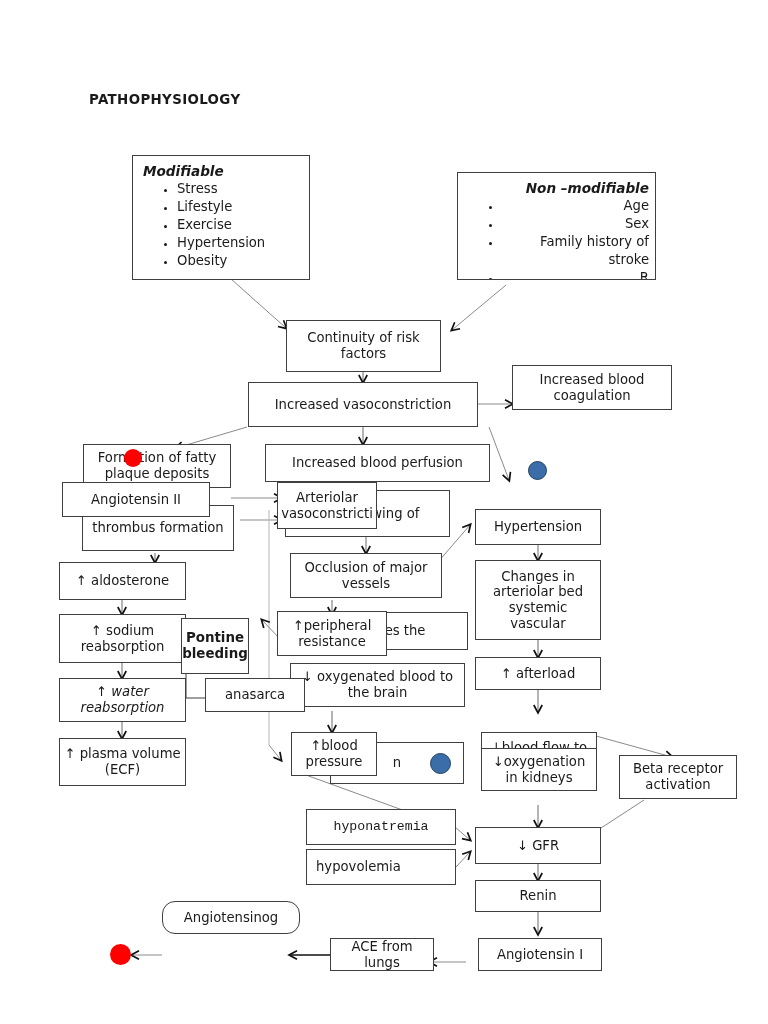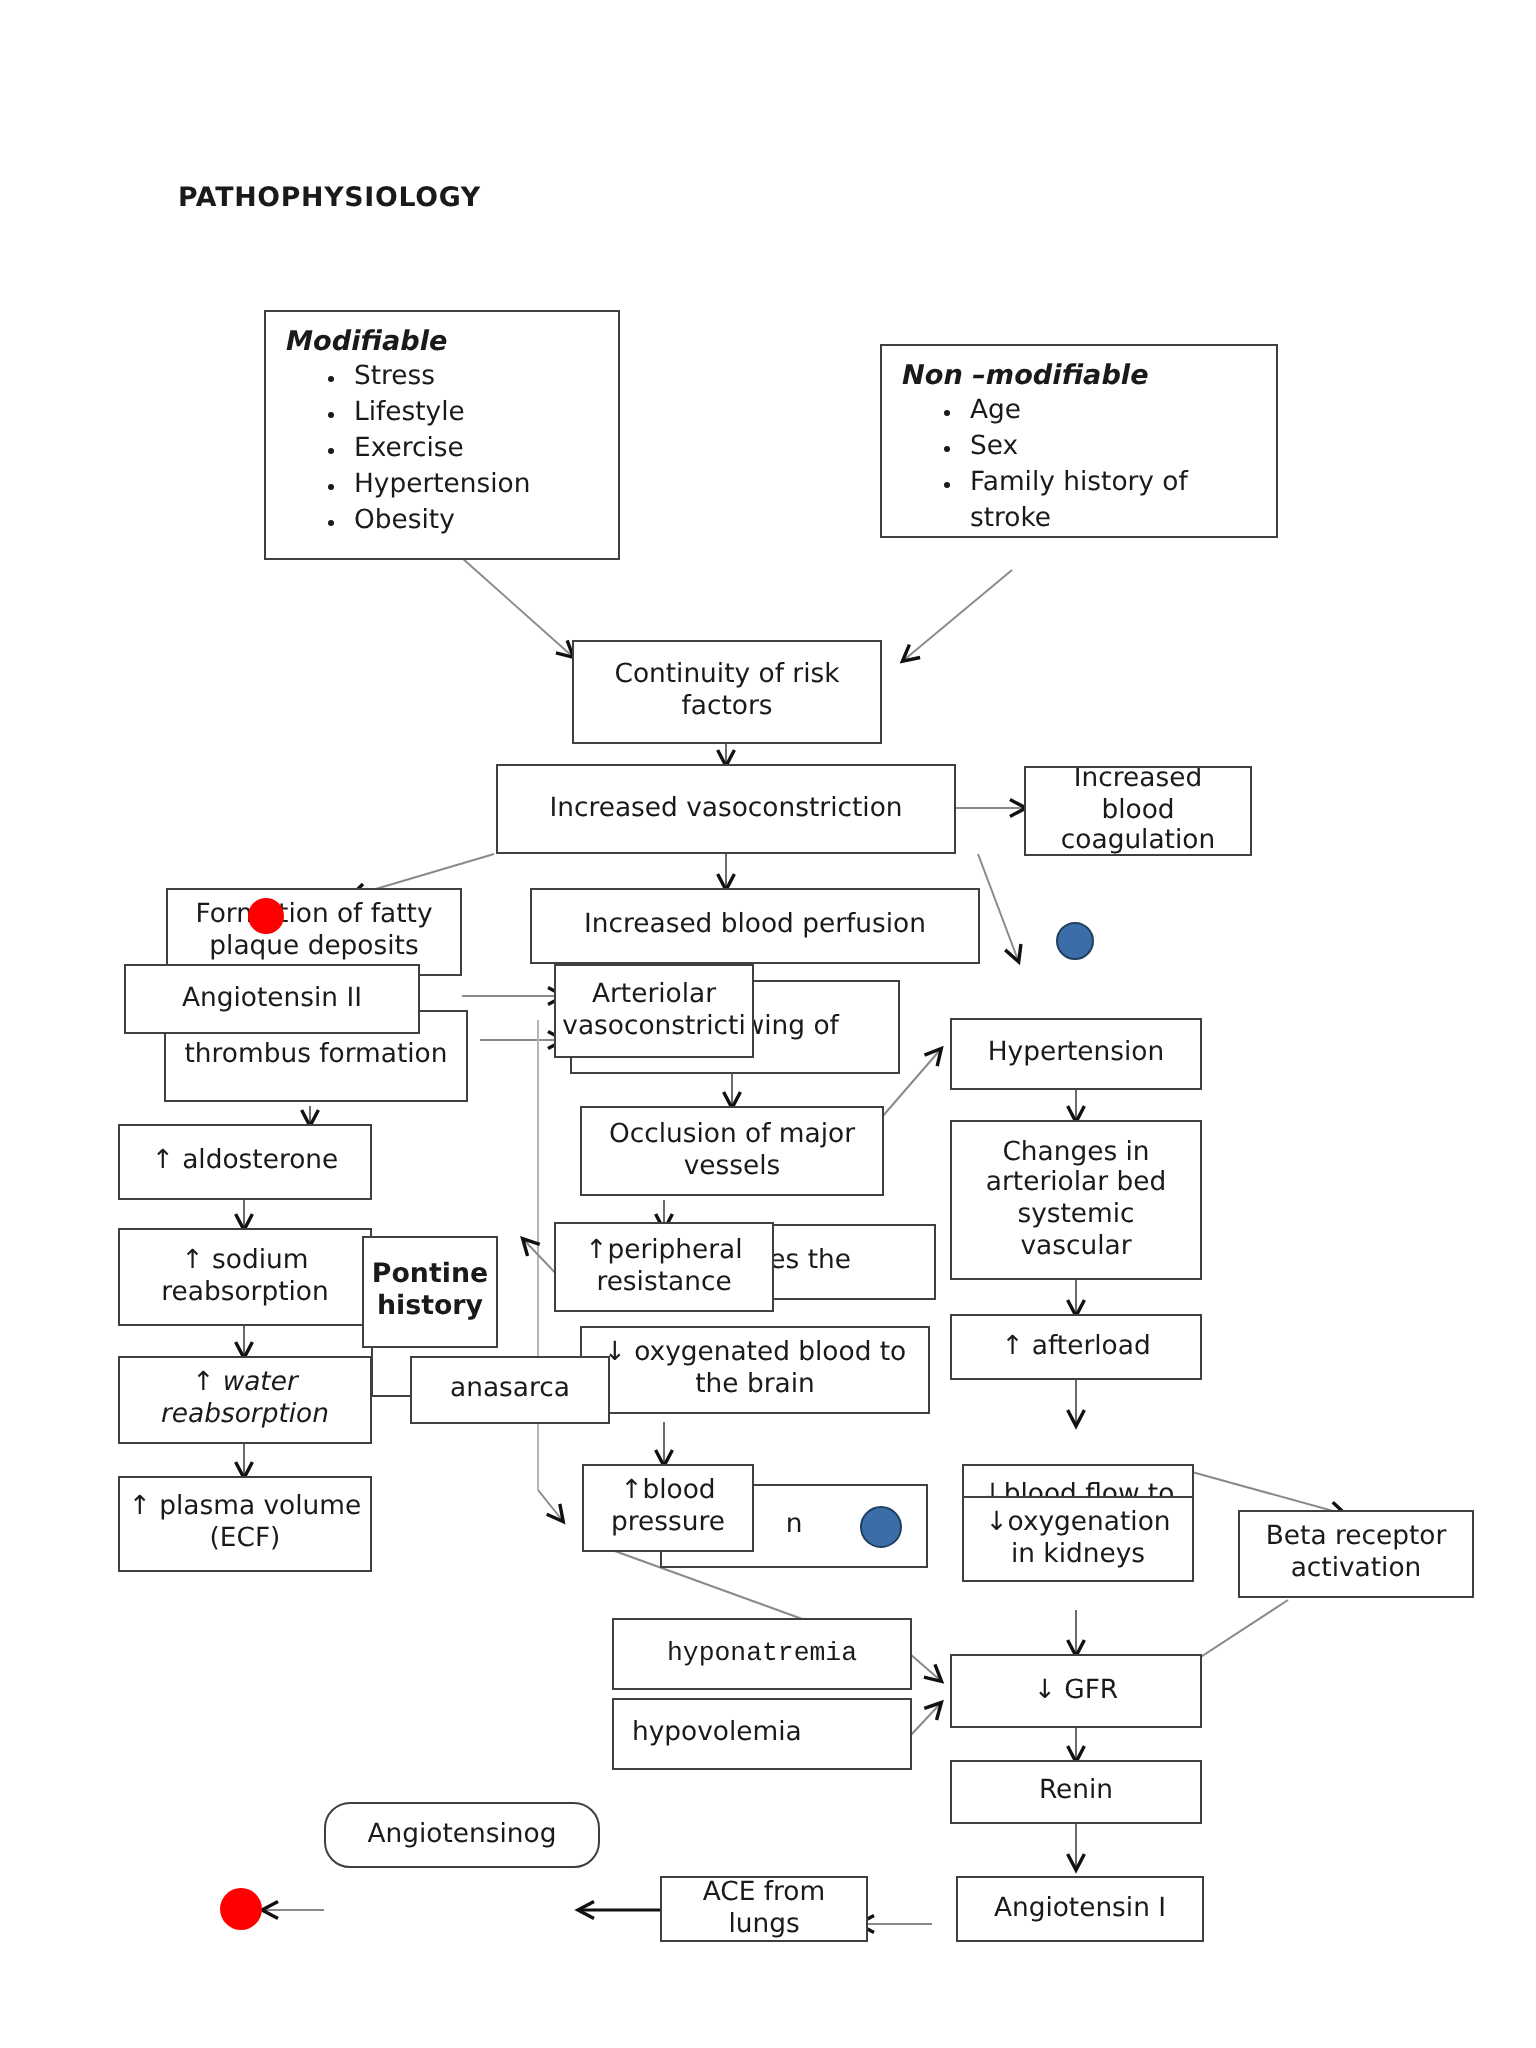--- a/index.html
+++ b/index.html
@@ -89,35 +89,35 @@
     <div class="hd">Modifiable</div>
     <ul>
       <li>Stress</li>
       <li>Lifestyle</li>
       <li>Exercise</li>
       <li>Hypertension</li>
       <li>Obesity</li>
     </ul>
   </div>
 
-  <div class="listbox" style="left:440px;top:172px;width:199px;height:97px;">
+  <div class="listbox" style="left:457px;top:172px;width:199px;height:108px;text-align:right;">
     <div class="hd">Non –modifiable</div>
     <ul>
       <li>Age</li>
       <li>Sex</li>
       <li>Family history of stroke</li>
       <li>R</li>
     </ul>
   </div>
 
   <div class="node" style="left:286px;top:320px;width:155px;height:52px;">Continuity of risk factors</div>
 
   <div class="node" style="left:248px;top:382px;width:230px;height:45px;">Increased vasoconstriction</div>
 
-  <div class="node" style="left:512px;top:383px;width:114px;height:45px;">Increased blood coagulation</div>
+  <div class="node" style="left:512px;top:365px;width:160px;height:45px;">Increased blood coagulation</div>
 
   <div class="node" style="left:83px;top:444px;width:148px;height:44px;">Formation of fatty plaque deposits</div>
 
   <div class="node" style="left:265px;top:444px;width:225px;height:38px;">Increased blood perfusion</div>
 
   <div class="node" style="left:82px;top:505px;width:152px;height:46px;">thrombus formation</div>
 
   <div class="node" style="left:62px;top:482px;width:148px;height:35px;">Angiotensin II</div>
 
   <div class="node" style="left:285px;top:490px;width:165px;height:47px;">nd narrowing of</div>
@@ -127,21 +127,21 @@
   <div class="node" style="left:475px;top:509px;width:126px;height:36px;">Hypertension</div>
 
   <div class="node" style="left:59px;top:562px;width:127px;height:38px;">↑ aldosterone</div>
 
   <div class="node" style="left:290px;top:553px;width:152px;height:45px;">Occlusion of major vessels</div>
 
   <div class="node" style="left:475px;top:560px;width:126px;height:80px;">Changes in arteriolar bed systemic vascular</div>
 
   <div class="node" style="left:59px;top:614px;width:127px;height:49px;">↑ sodium reabsorption</div>
 
-  <div class="node bold" style="left:181px;top:618px;width:68px;height:56px;font-size:13.4px;">Pontine history</div>
+  <div class="node bold" style="left:181px;top:618px;width:68px;height:56px;font-size:13.4px;">Pontine bleeding</div>
 
   <div class="node" style="left:337px;top:612px;width:131px;height:38px;">res the</div>
 
   <div class="node" style="left:277px;top:611px;width:110px;height:45px;">↑peripheral resistance</div>
 
   <div class="node" style="left:475px;top:657px;width:126px;height:33px;">↑ afterload</div>
 
   <div class="node" style="left:59px;top:678px;width:127px;height:44px;font-style:italic;">↑ water reabsorption</div>
 
   <div class="node" style="left:290px;top:663px;width:175px;height:44px;">↓ oxygenated blood to the brain</div>

